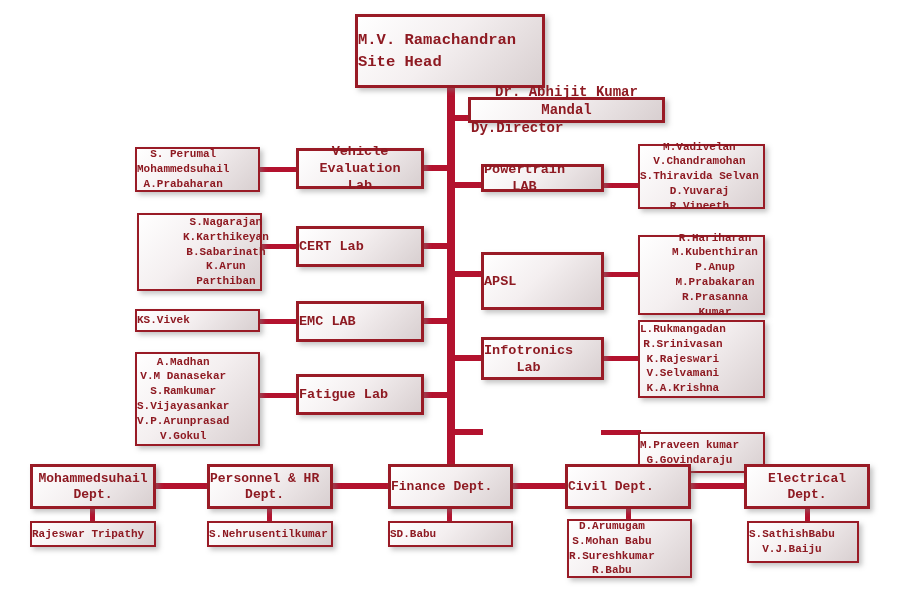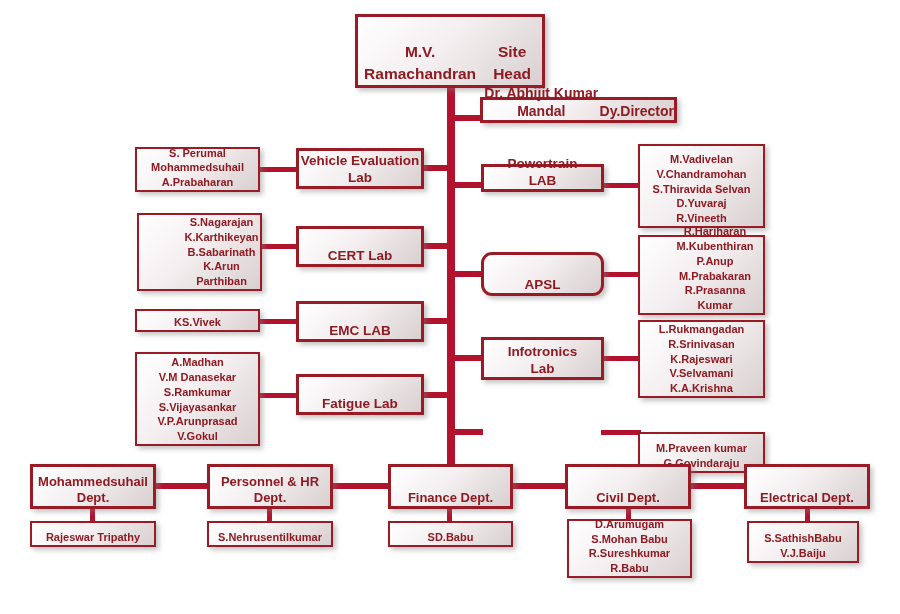--- a/index.html
+++ b/index.html
@@ -24,25 +24,26 @@
   .box {
     position: absolute;
     box-sizing: border-box;
     border: 3px solid var(--border);
     background: linear-gradient(135deg, #ffffff 0%, #f4eff0 45%, #d8cfd0 100%);
     box-shadow: 3px 3px 5px rgba(125,125,125,0.45);
     color: var(--text);
     font-weight: bold;
     text-align: center;
     display: flex;
-    flex-direction: row;
-    align-items: flex-end;
+    flex-direction: column;
+    align-items: flex-start;
     justify-content: center;
     white-space: pre-line;
     z-index: 2;
+    font-family: Liberation Mono, monospace;
   }
   .root-box { font-size: 15.5px; line-height: 22px; }
   .deputy-box { font-size: 14px; line-height: 18px; }
   .lab   { font-size: 13.5px; line-height: 17px; }
   .dept  { font-size: 13px;   line-height: 16px; }
   .staff { border-width: 2px; font-size: 11px; line-height: 14.8px; }
 </style>
 </head>
 <body>
 
@@ -76,21 +77,21 @@
   <div class="conn" style="left:267px; top:508px; width:5px;  height:14px;"></div>
   <div class="conn" style="left:447px; top:508px; width:5px;  height:14px;"></div>
   <div class="conn" style="left:626px; top:508px; width:5px;  height:14px;"></div>
   <div class="conn" style="left:805px; top:508px; width:5px;  height:14px;"></div>
 
   <div class="box root-box" style="left:355px; top:14px; width:190px; height:74px;">
     <span>M.V. Ramachandran</span>
     <span>Site Head</span>
   </div>
 
-  <div class="box deputy-box" style="left:480px; top:97px; width:197px; height:26px;">
+  <div class="box deputy-box" style="left:468px; top:97px; width:197px; height:26px;">
     <span>Dr. Abhijit Kumar Mandal</span>
     <span>Dy.Director</span>
   </div>
 
   <div class="box lab" style="left:296px; top:148px; width:128px; height:41px;">Vehicle Evaluation
 Lab</div>
   <div class="box lab" style="left:296px; top:226px; width:128px; height:41px;">CERT Lab</div>
   <div class="box lab" style="left:296px; top:301px; width:128px; height:41px;">EMC LAB</div>
   <div class="box lab" style="left:296px; top:374px; width:128px; height:41px;">Fatigue Lab</div>
 
@@ -104,25 +105,25 @@
   <div class="box staff" style="left:135px; top:309px; width:125px; height:23px;">KS.Vivek</div>
   <div class="box staff" style="left:135px; top:352px; width:125px; height:94px;">A.Madhan
 V.M Danasekar
 S.Ramkumar
 S.Vijayasankar
 V.P.Arunprasad
 V.Gokul</div>
 
   <div class="box lab" style="left:481px; top:164px; width:123px; height:28px;">Powertrain
 LAB</div>
-  <div class="box lab" style="left:481px; top:252px; width:123px; height:44px;border-radius:11px;">APSL</div>
+  <div class="box lab" style="left:481px; top:252px; width:123px; height:58px;">APSL</div>
   <div class="box lab" style="left:481px; top:337px; width:123px; height:43px;">Infotronics
 Lab</div>
 
-  <div class="box staff" style="left:638px; top:144px; width:127px; height:84px;">M.Vadivelan
+  <div class="box staff" style="left:638px; top:144px; width:127px; height:65px;">M.Vadivelan
 V.Chandramohan
 S.Thiravida Selvan
 D.Yuvaraj
 R.Vineeth</div>
   <div class="box staff" style="left:638px; top:235px; width:127px; height:80px;padding-left:27px;">R.Hariharan
 M.Kubenthiran
 P.Anup
 M.Prabakaran
 R.Prasanna Kumar</div>
   <div class="box staff" style="left:638px; top:320px; width:127px; height:78px;">L.Rukmangadan

